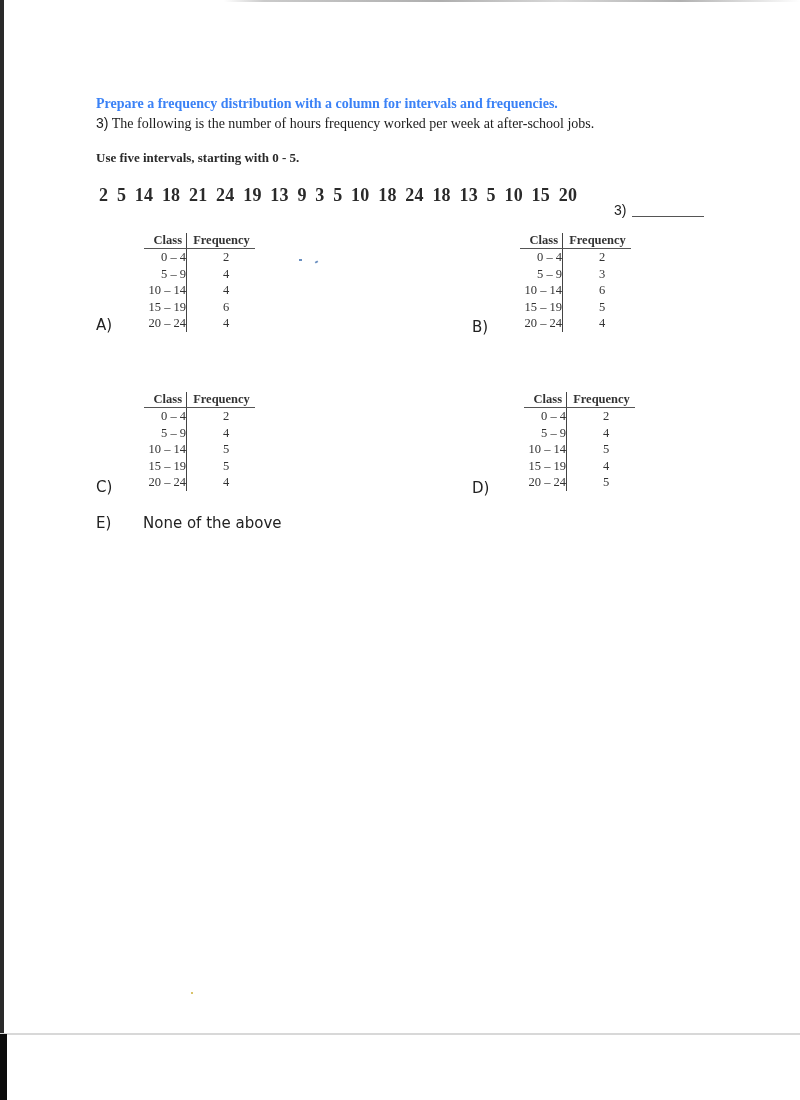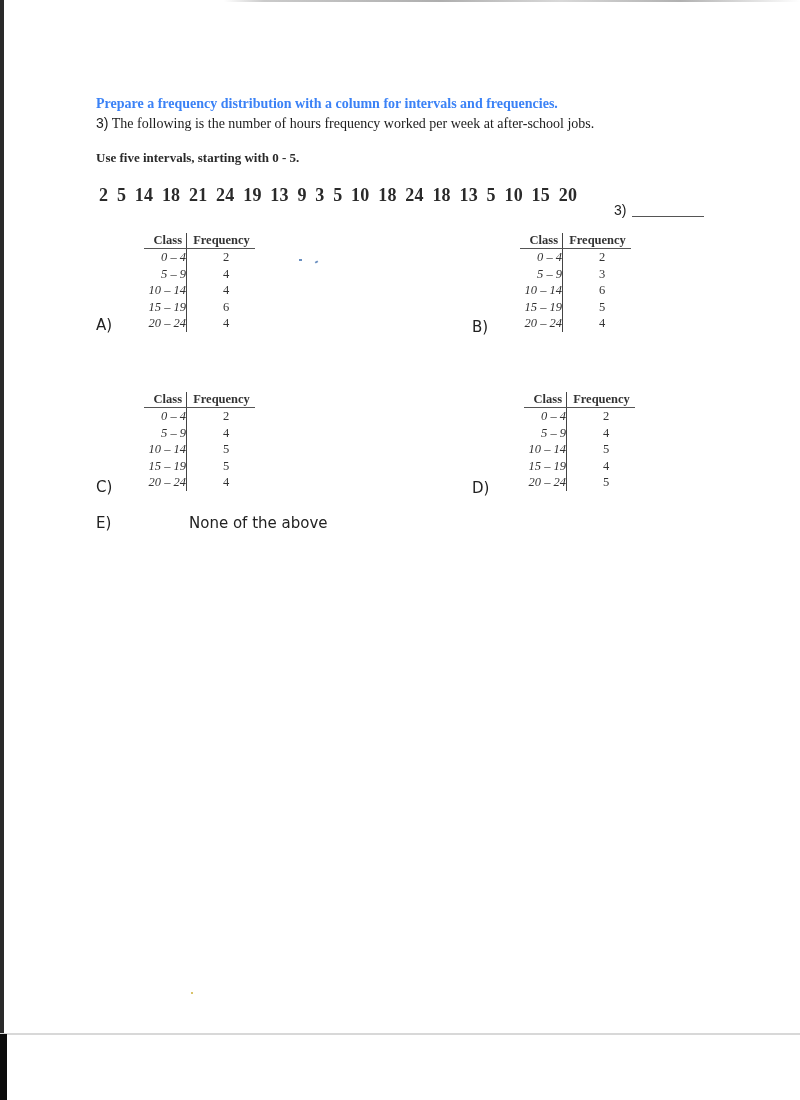--- a/index.html
+++ b/index.html
@@ -65,26 +65,26 @@
     }
     .ftable th {
       font-weight: bold; padding: 0 3px 0 3px; line-height: 15px;
       border-bottom: 1px solid #555;
       margin-top: 40px;
     }
     .ftable th.cls { text-align: right; border-right: 1px solid #444; padding-right: 4px; }
     .ftable th.freq { text-align: center; padding-left: 4px; }
     .ftable td { line-height: 16.5px; padding: 0; }
     .ftable td.cls {
-      text-align: right; border-right: 1px solid #444; padding-right: 0; width: 42px; font-style: italic;
+      text-align: right; border-right: 1px solid #444; padding-right: 0; width: 42px;
     }
     .ftable td.freq { text-align: center; width: 58px; padding-left: 10px; }
     .none-above {
       position: absolute; left: 143px; top: 514px;
-      font-family: "DejaVu Sans", sans-serif; font-size: 15px; color: #222; margin-left: 46px;
+      font-family: "DejaVu Sans", sans-serif; font-size: 15px; color: #222;
     }
     .speck { position: absolute; background: #6a8fc0; }
   </style>
 </head>
 <body>
 
 <div class="scan-top"></div>
 <div class="scan-left"></div>
 <div class="scan-divider"></div>
 <div class="scan-left-bottom"></div>

